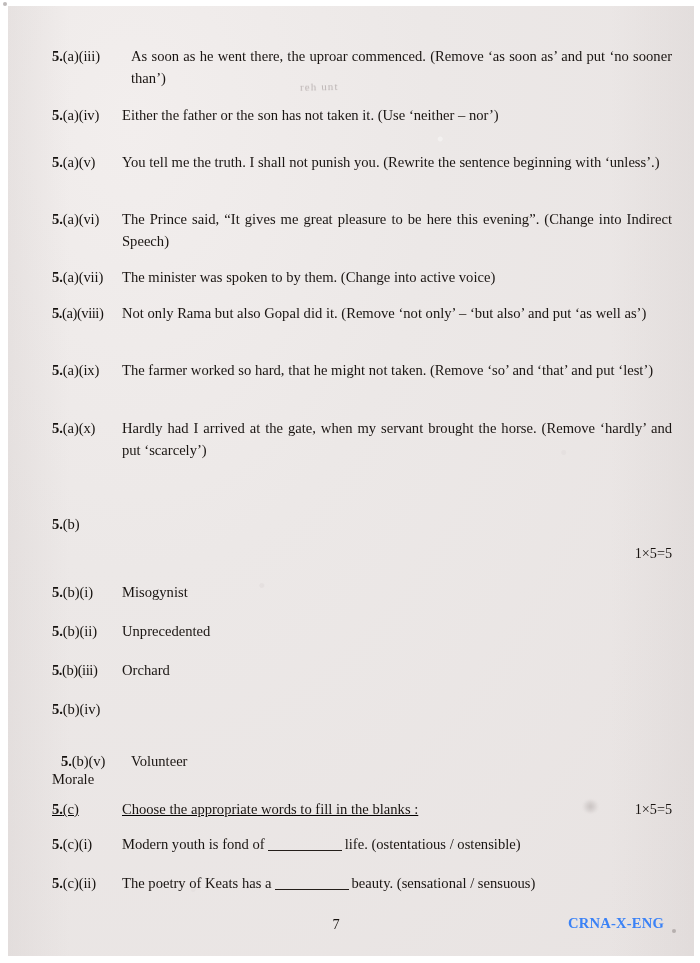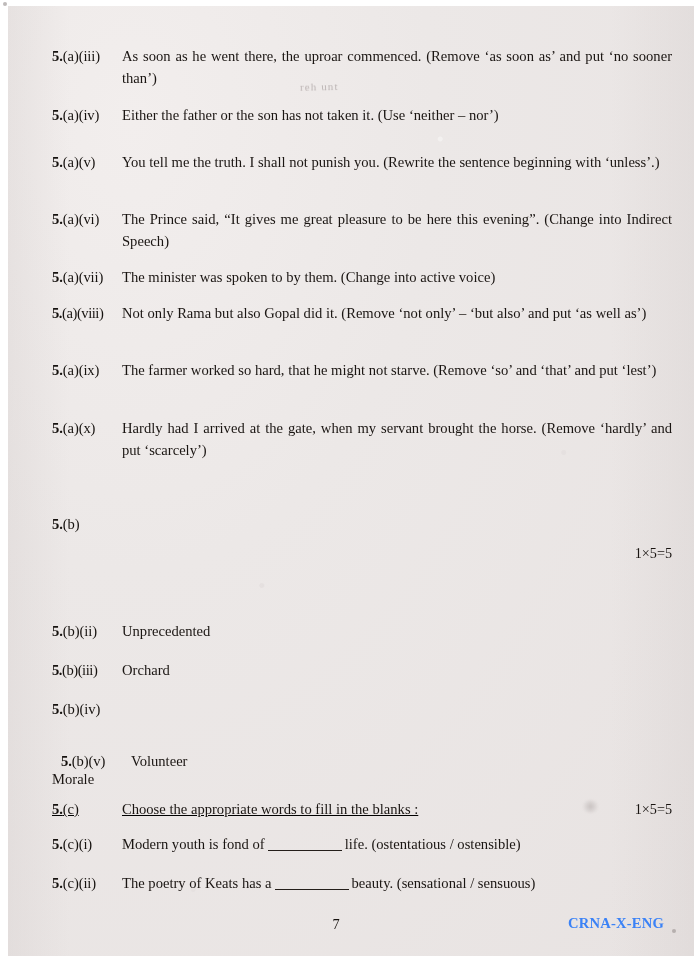--- a/index.html
+++ b/index.html
@@ -178,21 +178,21 @@
   }
 </style>
 </head>
 <body>
 
 <div id="page">
   <div id="sheet"></div>
 
   <div id="content">
 
-    <div class="qrow" style="left:52px; top:46px; width:620px;">
+    <div class="qrow" style="left:52px; top:46px; width:620px;gap:9px;">
       <div class="label"><span class="n">5.</span><span>(a)(iii)</span></div>
       <div class="body">As soon as he went there, the uproar commenced. (Remove ‘as soon as’ and put ‘no sooner than’)</div>
     </div>
 
     <div class="qrow" style="left:52px; top:105px; width:620px;">
       <div class="label"><span class="n">5.</span><span>(a)(iv)</span></div>
       <div class="body plain">Either the father or the son has not taken it. (Use ‘neither – nor’)</div>
     </div>
 
     <div class="qrow" style="left:52px; top:152px; width:620px;">
@@ -210,33 +210,37 @@
       <div class="body plain">The minister was spoken to by them. (Change into active voice)</div>
     </div>
 
     <div class="qrow" style="left:52px; top:303px; width:620px;">
       <div class="label wide"><span class="n">5.</span><span>(a)(viii)</span></div>
       <div class="body">Not only Rama but also Gopal did it. (Remove ‘not only’ – ‘but also’ and put ‘as well as’)</div>
     </div>
 
     <div class="qrow" style="left:52px; top:360px; width:620px;">
       <div class="label"><span class="n">5.</span><span>(a)(ix)</span></div>
-      <div class="body">The farmer worked so hard, that he might not starve. (Remove ‘so’ and ‘that’ and put ‘lest’)</div>
+      <div class="body">The farmer worked so hard, that he might not taken. (Remove ‘so’ and ‘that’ and put ‘lest’)</div>
     </div>
 
     <div class="qrow" style="left:52px; top:418px; width:620px;">
       <div class="label"><span class="n">5.</span><span>(a)(x)</span></div>
       <div class="body">Hardly had I arrived at the gate, when my servant brought the horse. (Remove ‘hardly’ and put ‘scarcely’)</div>
     </div>
 
     <div class="qrow" style="left:52px; top:514px; width:620px;">
       <div class="label"><span class="n">5.</span><span>(b)</span></div>
     </div>
     <div class="marks" style="left:572px; top:543px; width:100px;">1×5=5</div>
 
+    <div class="qrow" style="left:52px; top:582px; width:620px;">
+      <div class="label"><span class="n">5.</span><span>(b)(i)</span></div>
+      <div class="body plain">Misogynist</div>
+    </div>
 
     <div class="qrow" style="left:52px; top:621px; width:620px;">
       <div class="label"><span class="n">5.</span><span>(b)(ii)</span></div>
       <div class="body plain">Unprecedented</div>
     </div>
 
     <div class="qrow" style="left:52px; top:660px; width:620px;">
       <div class="label wide"><span class="n">5.</span><span>(b)(iii)</span></div>
       <div class="body plain">Orchard</div>
     </div>

